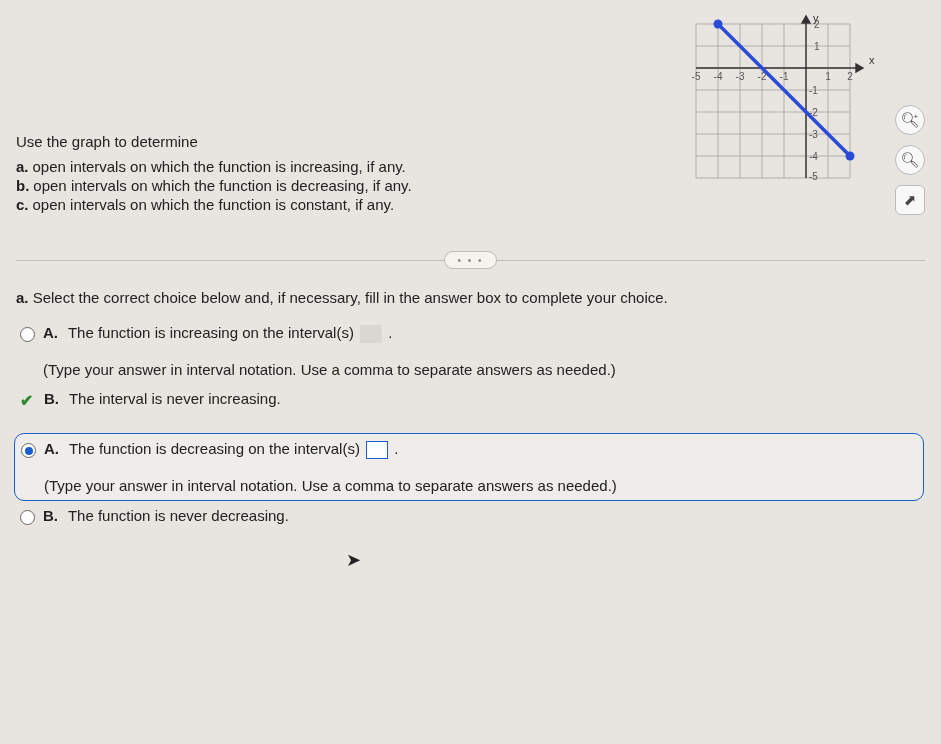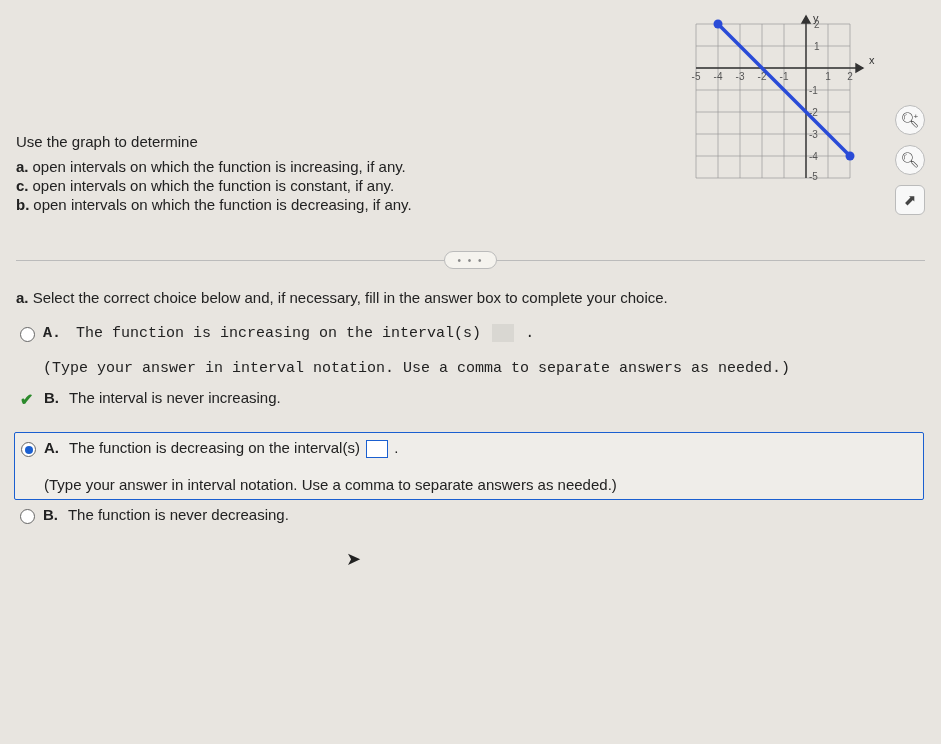--- a/index.html
+++ b/index.html
@@ -101,21 +101,21 @@
     vertical-align: middle;
     margin: 0 2px;
   }
   .answer-box.outlined {
     background: #fff;
     border: 1.5px solid #1a5fd0;
   }
   .hint { margin-top: 18px; }
   .selected-box {
     border: 1.5px solid #1a5fd0;
-    border-radius: 2px;
+    border-radius: 10px;
     padding: 2px 12px 2px 4px;
     margin-left: -2px;
     background: rgba(255,255,255,0.3);
     max-width: 910px;
   }
   .cursor {
     position: relative;
     display: inline-block;
     font-size: 18px;
     margin-left: 330px;
@@ -124,22 +124,22 @@
 </head>
 <body>
 
 
 
 <div class="top-area">
   <div class="question-block">
     <div class="q-title">Use the graph to determine</div>
     <div class="q-list">
       <div class="row"><b>a.</b><span>open intervals on which the function is increasing, if any.</span></div>
+      <div class="row"><b>b.</b><span>open intervals on which the function is decreasing, if any.</span></div>
       <div class="row"><b>c.</b><span>open intervals on which the function is constant, if any.</span></div>
-      <div class="row"><b>b.</b><span>open intervals on which the function is decreasing, if any.</span></div>
     </div>
   </div>
 
   <div class="graph-wrap">
     <svg width="200" height="200" viewBox="0 0 200 200">
 
       <g stroke="#999" stroke-width="0.7">
 
         <line x1="15" y1="12" x2="15" y2="166"></line>
         <line x1="37" y1="12" x2="37" y2="166"></line>
@@ -209,21 +209,21 @@
 <div class="divider-row">
   <div class="dots-pill">• • •</div>
 </div>
 
 
 <div class="section">
   <div>
     <b>a.</b> <span>Select the correct choice below and, if necessary, fill in the answer box to complete your choice.</span>
   </div>
 
-  <div class="choice-row" style="margin-top:12px;font-family:Liberation Mono, monospace;">
+  <div class="choice-row" style="margin-top:12px;">
     <div class="radio"></div>
     <div>
       <span class="opt-label">A.</span>
       <span>The function is increasing on the interval(s)</span>
       <span class="answer-box"></span>
       <span>.</span>
       <div class="hint">(Type your answer in interval notation. Use a comma to separate answers as needed.)</div>
     </div>
   </div>
 

